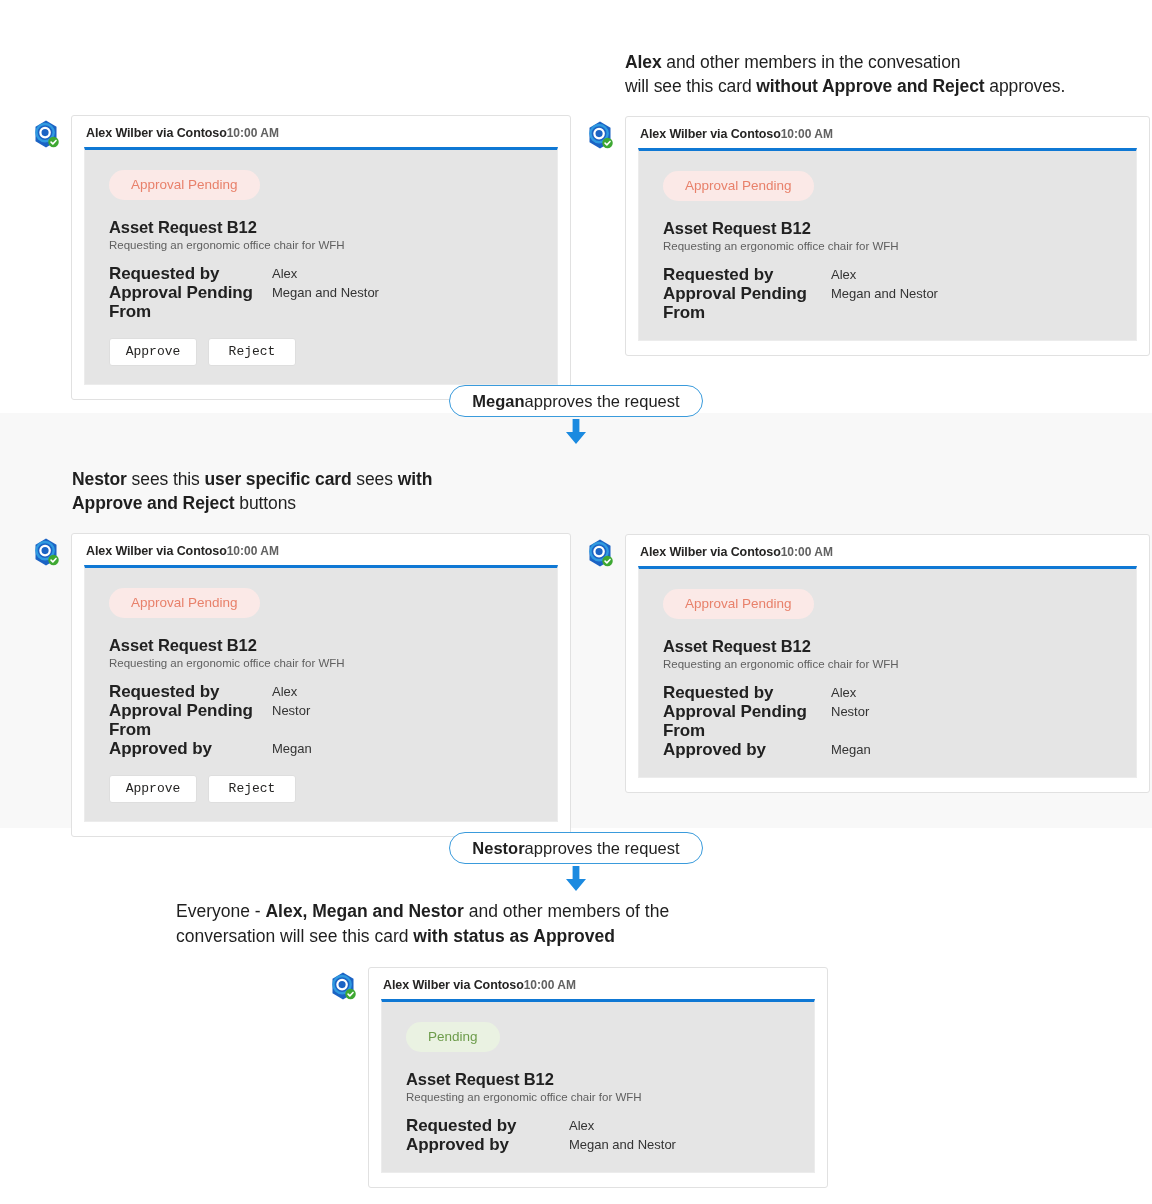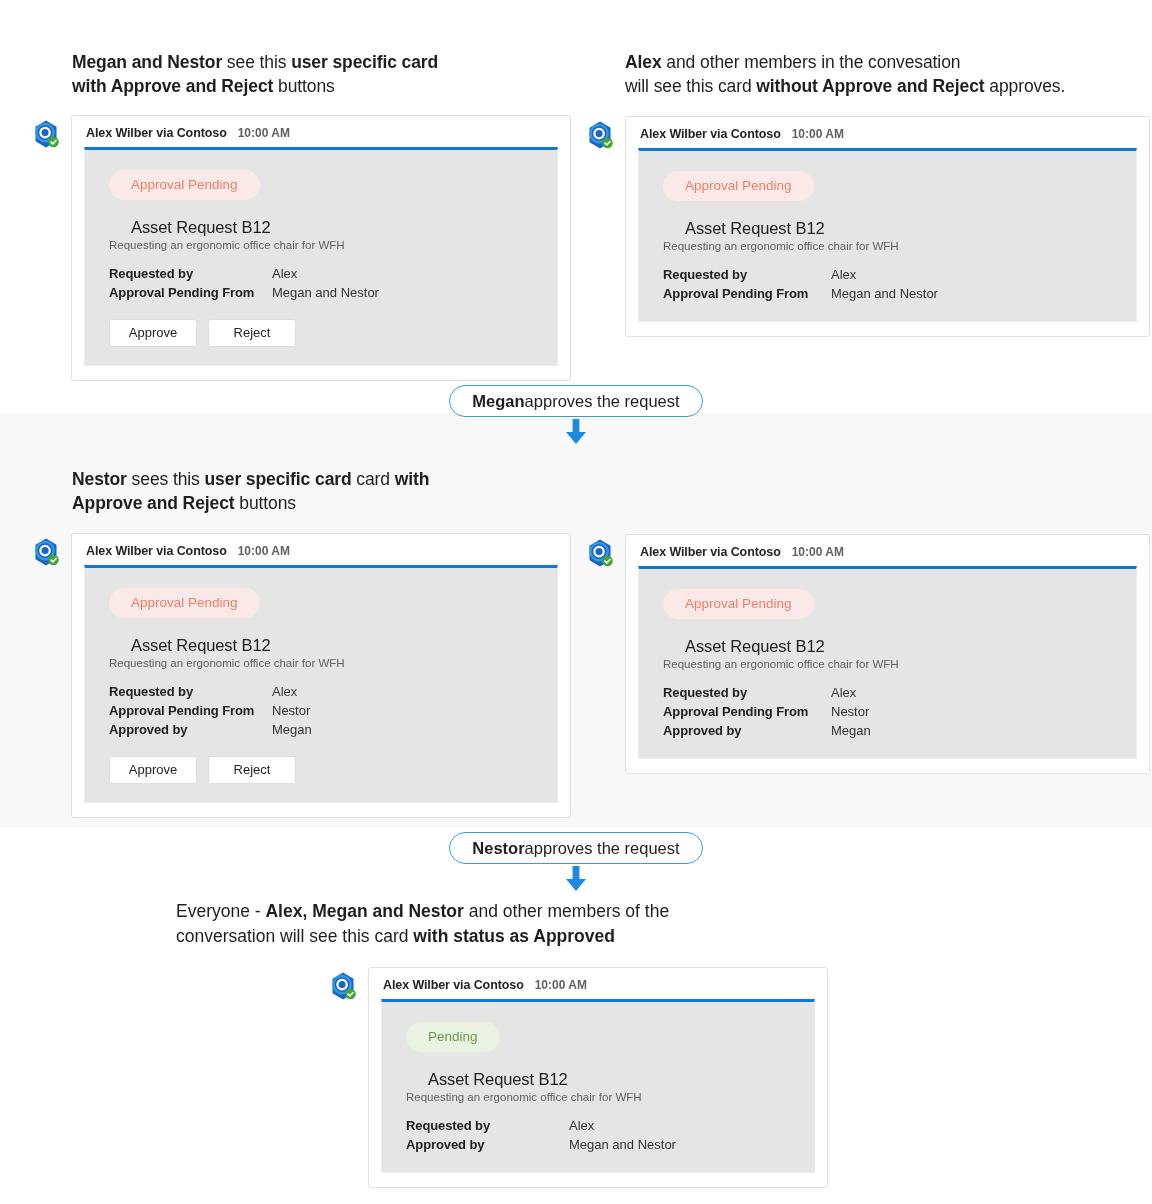--- a/index.html
+++ b/index.html
@@ -47,21 +47,20 @@
     position: absolute;
     left: 40px; top: 0;
     background: #ffffff;
     border: 1px solid #e1e1e1;
     border-radius: 3px;
     padding: 10px 12px 14px 12px;
   }
   .msg-head {
     display: flex;
     align-items: baseline;
-    gap: 11px;
     padding-left: 2px;
     margin-bottom: 7px;
   }
   .msg-author {
     font-size: 12.5px;
     font-weight: 700;
     color: #252423;
     letter-spacing: -0.1px;
   }
   .msg-time {
@@ -83,53 +82,52 @@
     padding: 8px 22px;
     font-size: 13.5px;
     line-height: 1;
   }
   .pill-pending { background: #fbe9e7; color: #e8816b; }
   .pill-approved { background: #eaf2e2; color: #6d9c4b; }
 
   .card-title {
     margin-top: 18px;
     font-size: 16.5px;
-    font-weight: 400;
+    font-weight: 700;
     color: #212121;
     letter-spacing: -0.1px;
-    margin-left: 22px;
   }
   .card-sub {
     margin-top: 2px;
     font-size: 11.5px;
     color: #5f5f5f;
   }
 
   .facts { margin-top: 13px; }
   .fact-row { display: flex; line-height: 19px; }
   .fact-key {
-    font-size: 13px;
+    font-size: 17px;
     font-weight: 700;
     color: #212121;
     letter-spacing: -0.1px;
   }
   .fact-val {
     font-size: 13px;
     font-weight: 400;
     color: #333333;
   }
 
   .actions { margin-top: 17px; display: flex; gap: 11px; }
   .btn {
     width: 88px;
     height: 28px;
     border: 1px solid #dedede;
     border-radius: 3px;
     background: #ffffff;
-    font-family: Liberation Sans, sans-serif;
+    font-family: Liberation Mono, monospace;
     font-size: 13px;
     color: #252423;
     display: flex;
     align-items: center;
     justify-content: center;
     cursor: pointer;
     padding: 0;
   }
 
   
@@ -163,24 +161,20 @@
   }
   .center-caption b { font-weight: 700; }
 </style>
 </head>
 <body>
 
 <div class="band-gray"></div>
 
 <div class="layer">
 
-  <div class="caption" style="left:72px; top:50px; width:470px;">
-    <b>Megan and Nestor</b><span> see this </span><b>user specific card</b><br>
-    <b>with Approve and Reject</b><span> buttons</span>
-  </div>
 
   <div class="caption" style="left:625px; top:50px; width:500px;">
     <b>Alex</b><span> and other members in the convesation</span><br>
     <span>will see this card </span><b>without Approve and Reject</b><span> approves.</span>
   </div>
 
   <div class="msg" style="left:31px; top:115px;">
     <div class="msg-avatar">
       <svg viewBox="0 0 32 32" width="30" height="30">
         <path d="M16 1.6 L27.2 8.2 L27.2 23.8 L16 30.4 L4.8 23.8 L4.8 8.2 Z" fill="#1b63c4"></path>
@@ -254,21 +248,21 @@
     <div class="trans-pill">
       <b>Megan</b>
         <span> approves the request</span>
     </div>
     <svg class="trans-arrow" viewBox="0 0 26 26" width="26" height="26">
       <path d="M9.6 0 H16.4 V13 H23 L13 25 L3 13 H9.6 Z" fill="#1b8ae0"></path>
     </svg>
   </div>
 
   <div class="caption" style="left:72px; top:467px; width:480px;">
-    <b>Nestor</b><span> sees this </span><b>user specific card</b><span> card </span><b>with</b><br>
+    <b>Nestor</b><span> sees this </span><b>user specific card</b><span> sees </span><b>with</b><br>
     <b>Approve and Reject</b><span> buttons</span>
   </div>
 
 
   <div class="msg" style="left:31px; top:533px;">
     <div class="msg-avatar">
       <svg viewBox="0 0 32 32" width="30" height="30">
         <path d="M16 1.6 L27.2 8.2 L27.2 23.8 L16 30.4 L4.8 23.8 L4.8 8.2 Z" fill="#1b63c4"></path>
         <circle cx="15" cy="14.5" r="9.2" fill="none" stroke="#2f9ae0" stroke-width="2.6"></circle>
         <circle cx="15" cy="14.5" r="5" fill="none" stroke="#ffffff" stroke-width="2.4"></circle>

